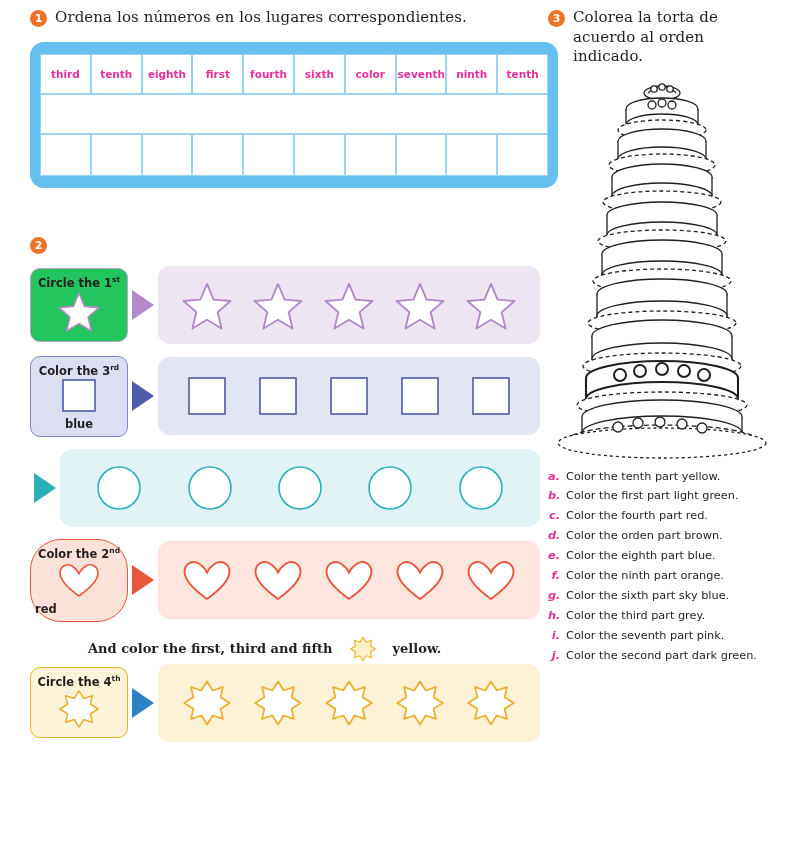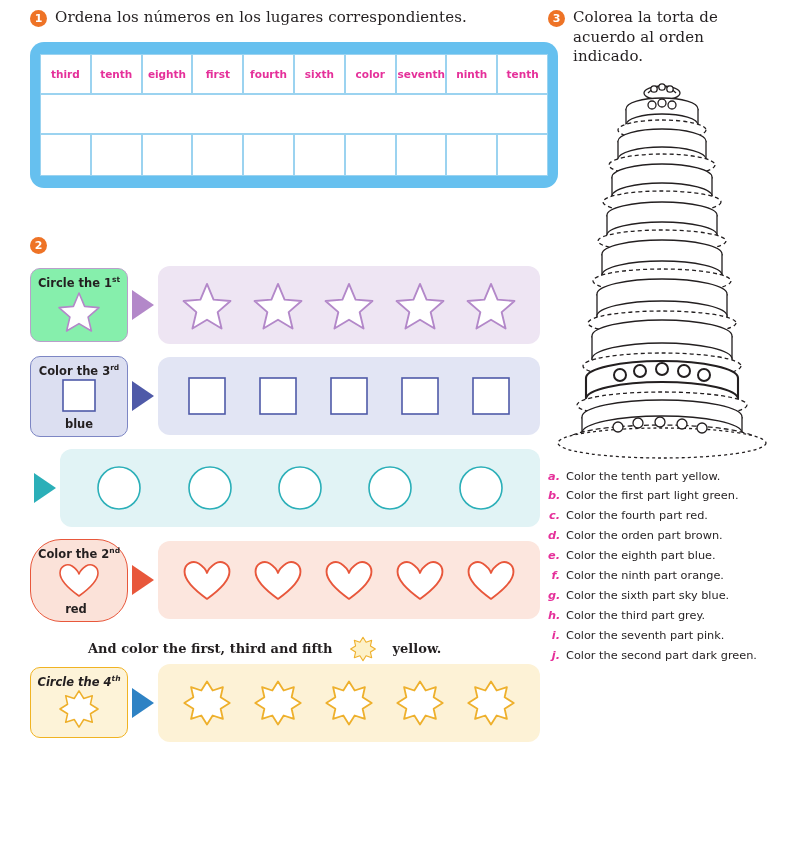--- a/index.html
+++ b/index.html
@@ -80,21 +80,21 @@
   .arrow { width: 22px; height: 30px; margin: 0 4px; flex: 0 0 auto; }
   .shape-strip {
     flex: 1 1 auto;
     border-radius: 12px;
     height: 78px;
     display: flex; align-items: center; justify-content: space-around;
     padding: 0 14px;
   }
 
   
-  .c-purple { background: #86efac; border-color: #b99fcb; }
+  .c-purple { background: #22c55e; border-color: #b99fcb; }
   .s-purple { background: #eee5f3; }
   .c-blue   { background: #dcdff1; border-color: #7d86c4; }
   .s-blue   { background: #e2e5f4; }
   .c-teal   { background: #d9f1f3; border-color: #35b3bb; }
   .s-teal   { background: #e1f3f5; }
   .c-red    { background: #fbe2d9; border-color: #e8573b; border-radius: 31px; }
   .s-red    { background: #fce6de; }
   .c-yellow { background: #fdf3d8; border-color: #f0b323; }
   .s-yellow { background: #fdf2d6; }
 
@@ -257,21 +257,21 @@
           </svg>
       </div>
     </div>
 
     <div class="row-block">
       <div class="instr-card c-red">
         <div class="lbl"><span>Color the 2</span><sup>nd</sup></div>
         <svg width="44" height="38" viewBox="0 0 44 38">
           <path d="M22 35 C 8 25, 3 17, 3 12 C 3 5, 10 2, 15 5 C 18 7, 21 10, 22 13 C 23 10, 26 7, 29 5 C 34 2, 41 5, 41 12 C 41 17, 36 25, 22 35 Z" fill="#ffffff" stroke="#e8573b" stroke-width="1.6" stroke-linejoin="round"></path>
         </svg>
-        <div style="text-align:center;padding-right:6px;">red</div>
+        <div style="text-align:left;padding-right:6px;">red</div>
       </div>
       <svg class="arrow" viewBox="0 0 22 30">
         <polygon points="0,0 22,15 0,30" fill="#e8573b"></polygon>
       </svg>
       <div class="shape-strip s-red">
         <svg width="52" height="46" viewBox="0 0 44 38">
             <path d="M22 35 C 8 25, 3 17, 3 12 C 3 5, 10 2, 15 5 C 18 7, 21 10, 22 13 C 23 10, 26 7, 29 5 C 34 2, 41 5, 41 12 C 41 17, 36 25, 22 35 Z" fill="#ffffff" stroke="#e8573b" stroke-width="1.6" stroke-linejoin="round"></path>
           </svg>
         <svg width="52" height="46" viewBox="0 0 44 38">
             <path d="M22 35 C 8 25, 3 17, 3 12 C 3 5, 10 2, 15 5 C 18 7, 21 10, 22 13 C 23 10, 26 7, 29 5 C 34 2, 41 5, 41 12 C 41 17, 36 25, 22 35 Z" fill="#ffffff" stroke="#e8573b" stroke-width="1.6" stroke-linejoin="round"></path>
@@ -289,21 +289,21 @@
     </div>
 
     <div class="note-line" style="margin-top:14px;">
       <span>And color the first, third and fifth</span>
       <svg width="28" height="26" viewBox="0 0 44 42">
         <path d="M22 2 L27 10 L36 7 L34 16 L42 21 L34 26 L36 35 L27 32 L22 40 L17 32 L8 35 L10 26 L2 21 L10 16 L8 7 L17 10 Z" fill="#fdf1c8" stroke="#eeb02c" stroke-width="1.8" stroke-linejoin="round"></path>
       </svg>
       <span>yellow.</span>
     </div>
 
-    <div class="row-block" style="margin-top:2px;font-style:italic;">
+    <div class="row-block" style="margin-top:2px;">
       <div class="instr-card c-yellow">
         <div class="lbl"><span>Circle the 4</span><sup>th</sup></div>
         <svg width="44" height="40" viewBox="0 0 44 42">
           <path d="M22 2 L27 10 L36 7 L34 16 L42 21 L34 26 L36 35 L27 32 L22 40 L17 32 L8 35 L10 26 L2 21 L10 16 L8 7 L17 10 Z" fill="#ffffff" stroke="#eeb02c" stroke-width="1.6" stroke-linejoin="round"></path>
         </svg>
       </div>
       <svg class="arrow" viewBox="0 0 22 30">
         <polygon points="0,0 22,15 0,30" fill="#2e82c4"></polygon>
       </svg>
       <div class="shape-strip s-yellow">

